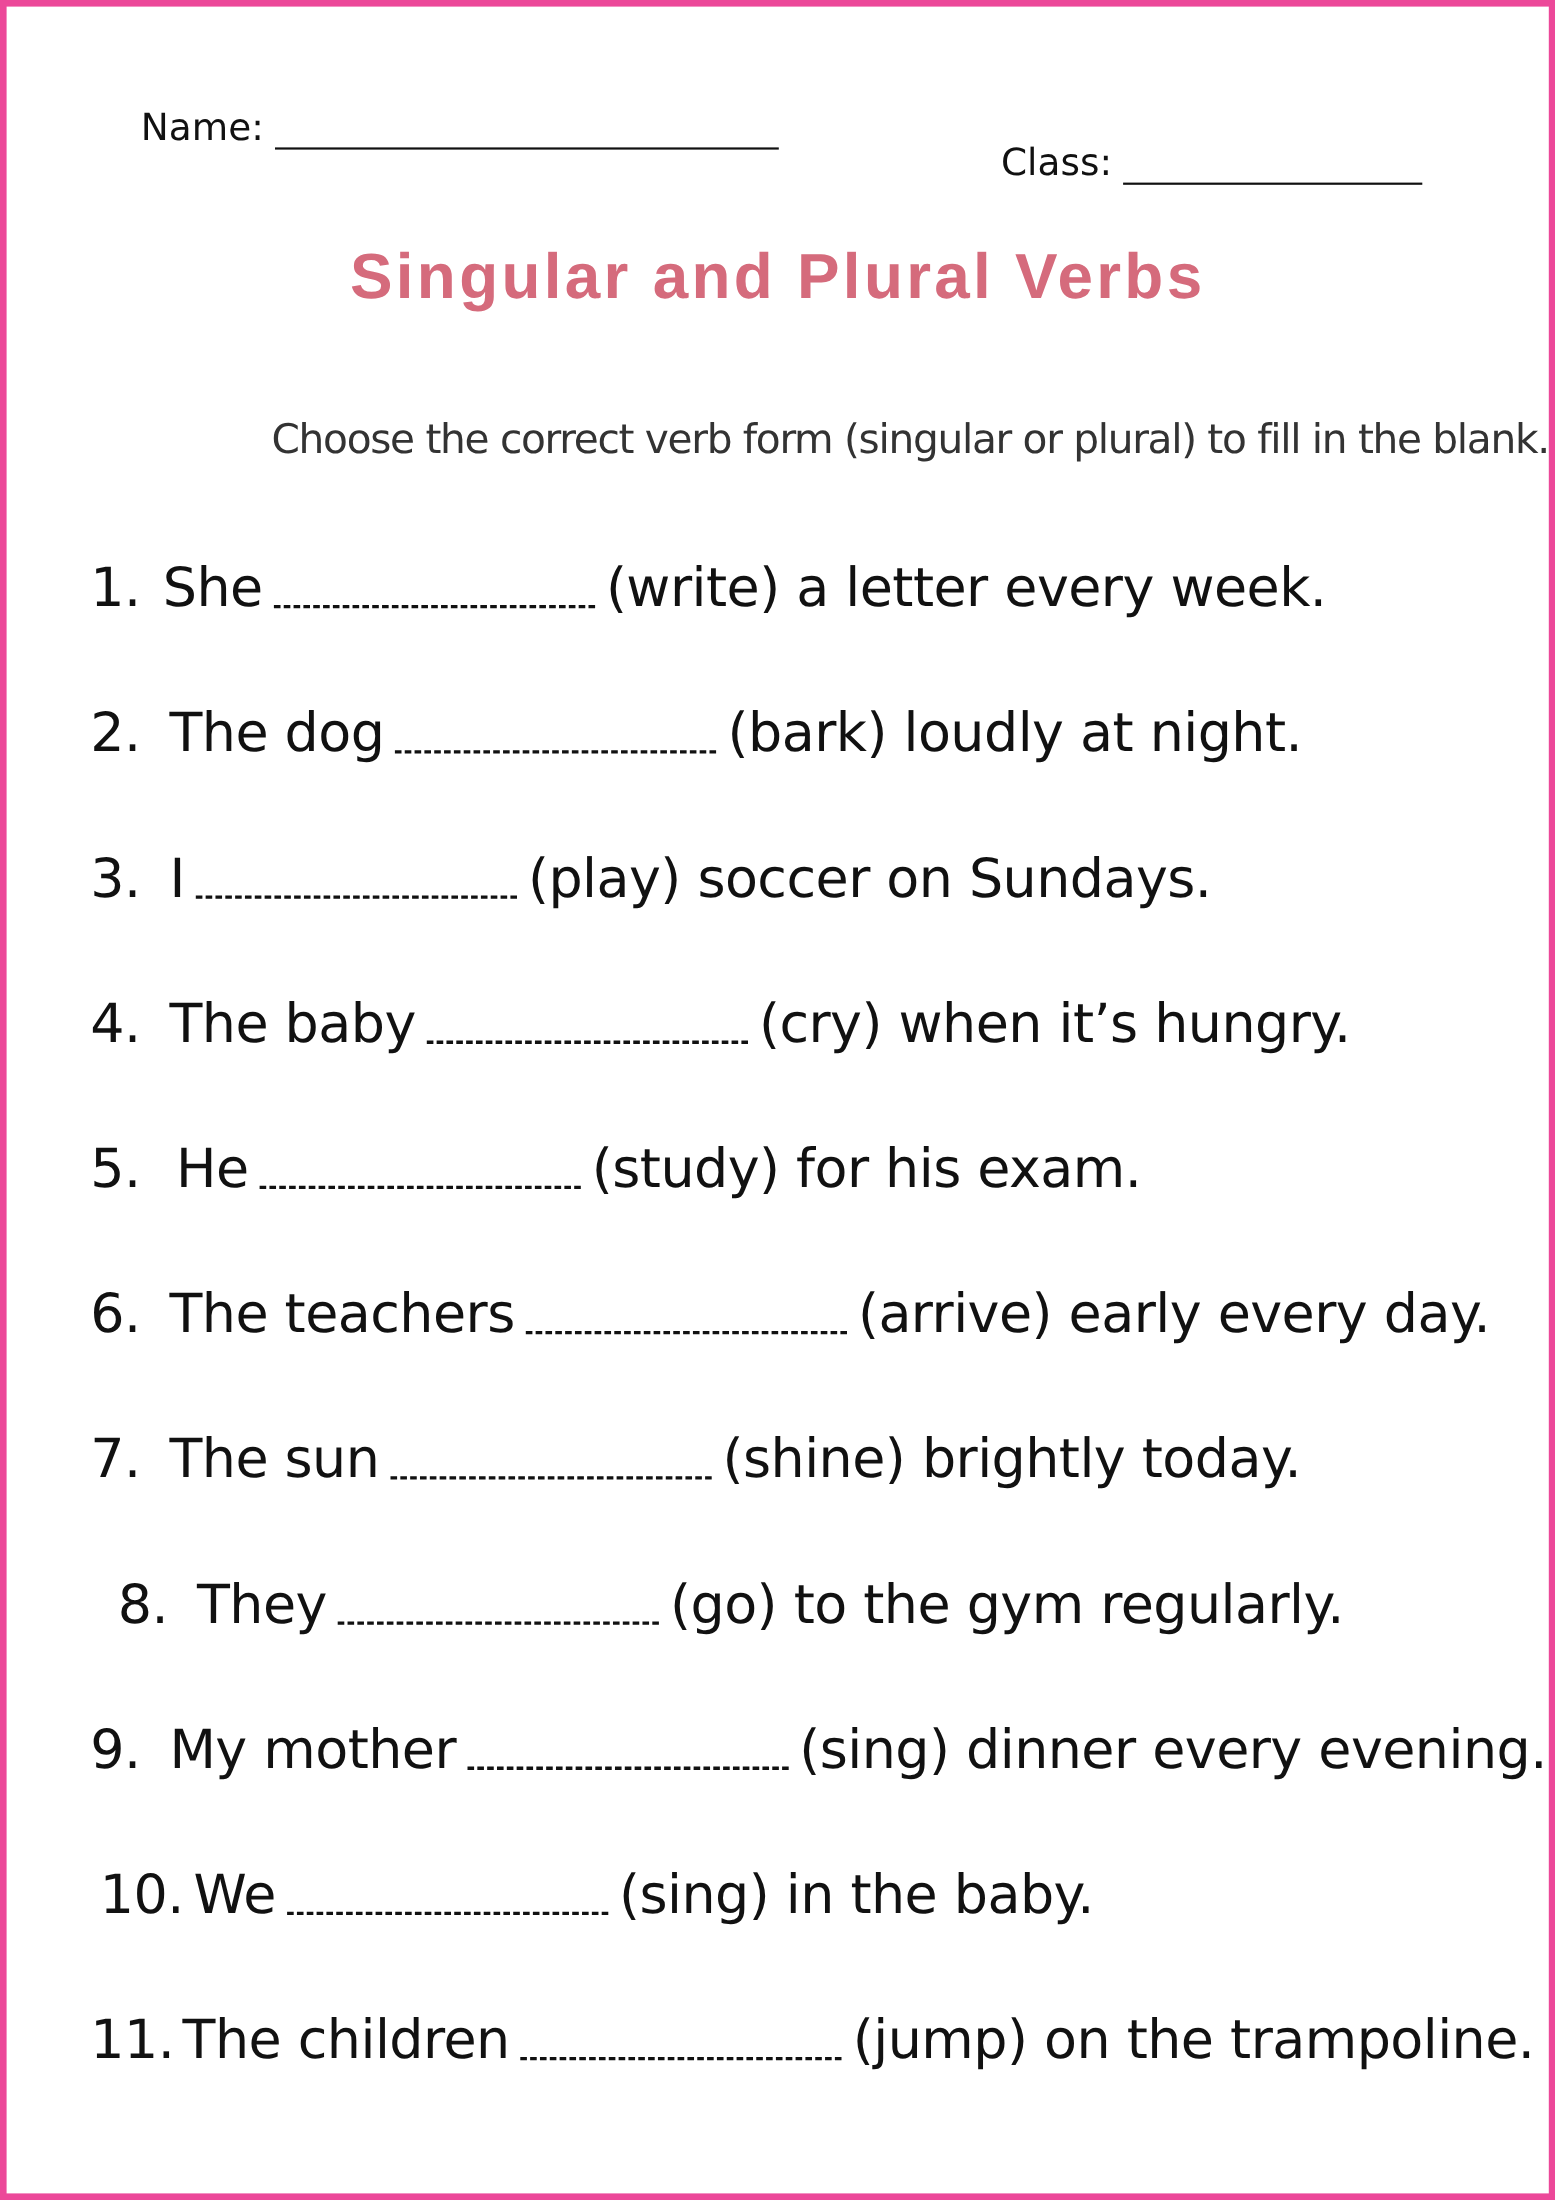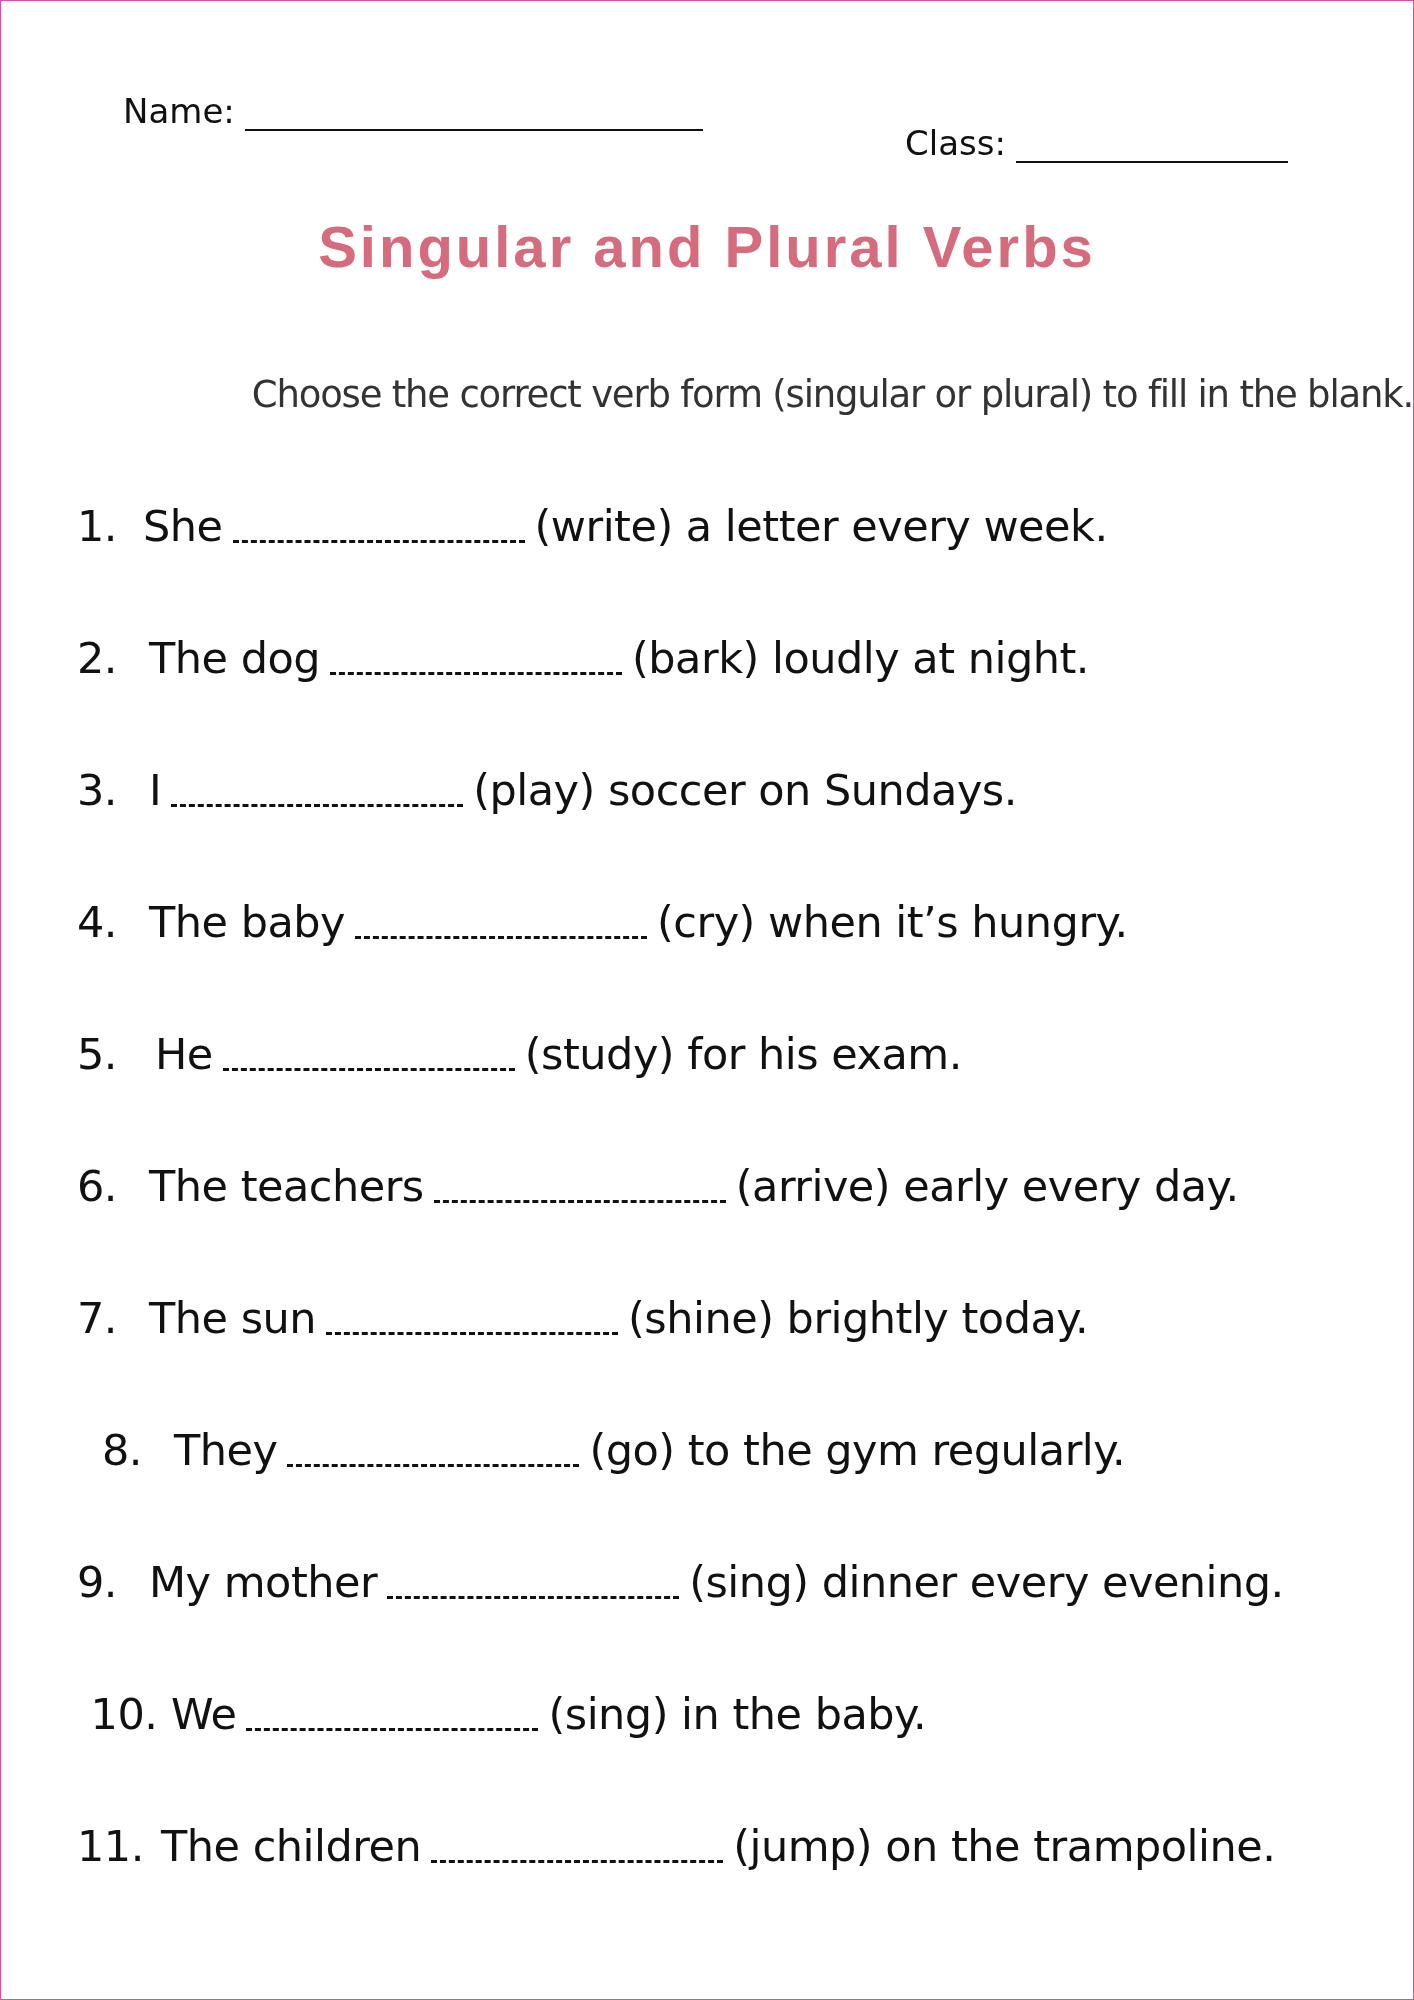--- a/index.html
+++ b/index.html
@@ -1,36 +1,36 @@
 <!DOCTYPE html>
 <html><head>
 <meta charset="utf-8">
 <style>
   html, body { margin: 0; padding: 0; background: #ffffff; }
   body { width: 1414px; height: 2000px; position: relative; overflow: hidden; }
   .page {
     position: absolute; left: 0; top: 0; width: 1414px; height: 2000px;
-    box-sizing: border-box; border: 1px solid #ec4899; background: #ffffff;
+    box-sizing: border-box; border: 6px solid #ec4899; background: #ffffff;
   }
   .header-row { position: absolute; top: 90px; left: 0; width: 100%; height: 50px; }
   .field { position: absolute; display: flex; align-items: flex-end; font-family: "DejaVu Sans", sans-serif; font-size: 34px; color: #111; }
   .field .line { display: inline-block; border-bottom: 2px solid #111; height: 34px; margin-left: 10px; }
   .title {
     position: absolute; top: 212px; left: 0; width: 100%; text-align: center;
     font-family: "Liberation Sans", sans-serif; font-weight: bold; font-size: 58px;
     color: #D56B7C; letter-spacing: 3px;
   }
   .instructions {
     position: absolute; top: 372px; left: 0; width: 100%; text-align: right;
     font-family: "DejaVu Sans", sans-serif; font-size: 37px; color: #333; letter-spacing: -1.2px;
   }
   .questions { position: absolute; top: 500px; left: 76px; right: 40px; }
   .q {
     position: absolute; left: 0; white-space: nowrap;
-    font-family: "DejaVu Sans", sans-serif; font-size: 43px; color: #111; letter-spacing: -0.5px;
+    font-family: "DejaVu Sans", sans-serif; font-size: 49px; color: #111; letter-spacing: -0.5px;
   }
   .q .num { display: inline-block; }
   .q .blank {
     display: inline-block; width: 292px; height: 2px; margin: 0 10px;
     border-bottom: 3px dashed #111; vertical-align: baseline; position: relative; top: 2px;
   }
 </style>
 </head>
 <body>
 

